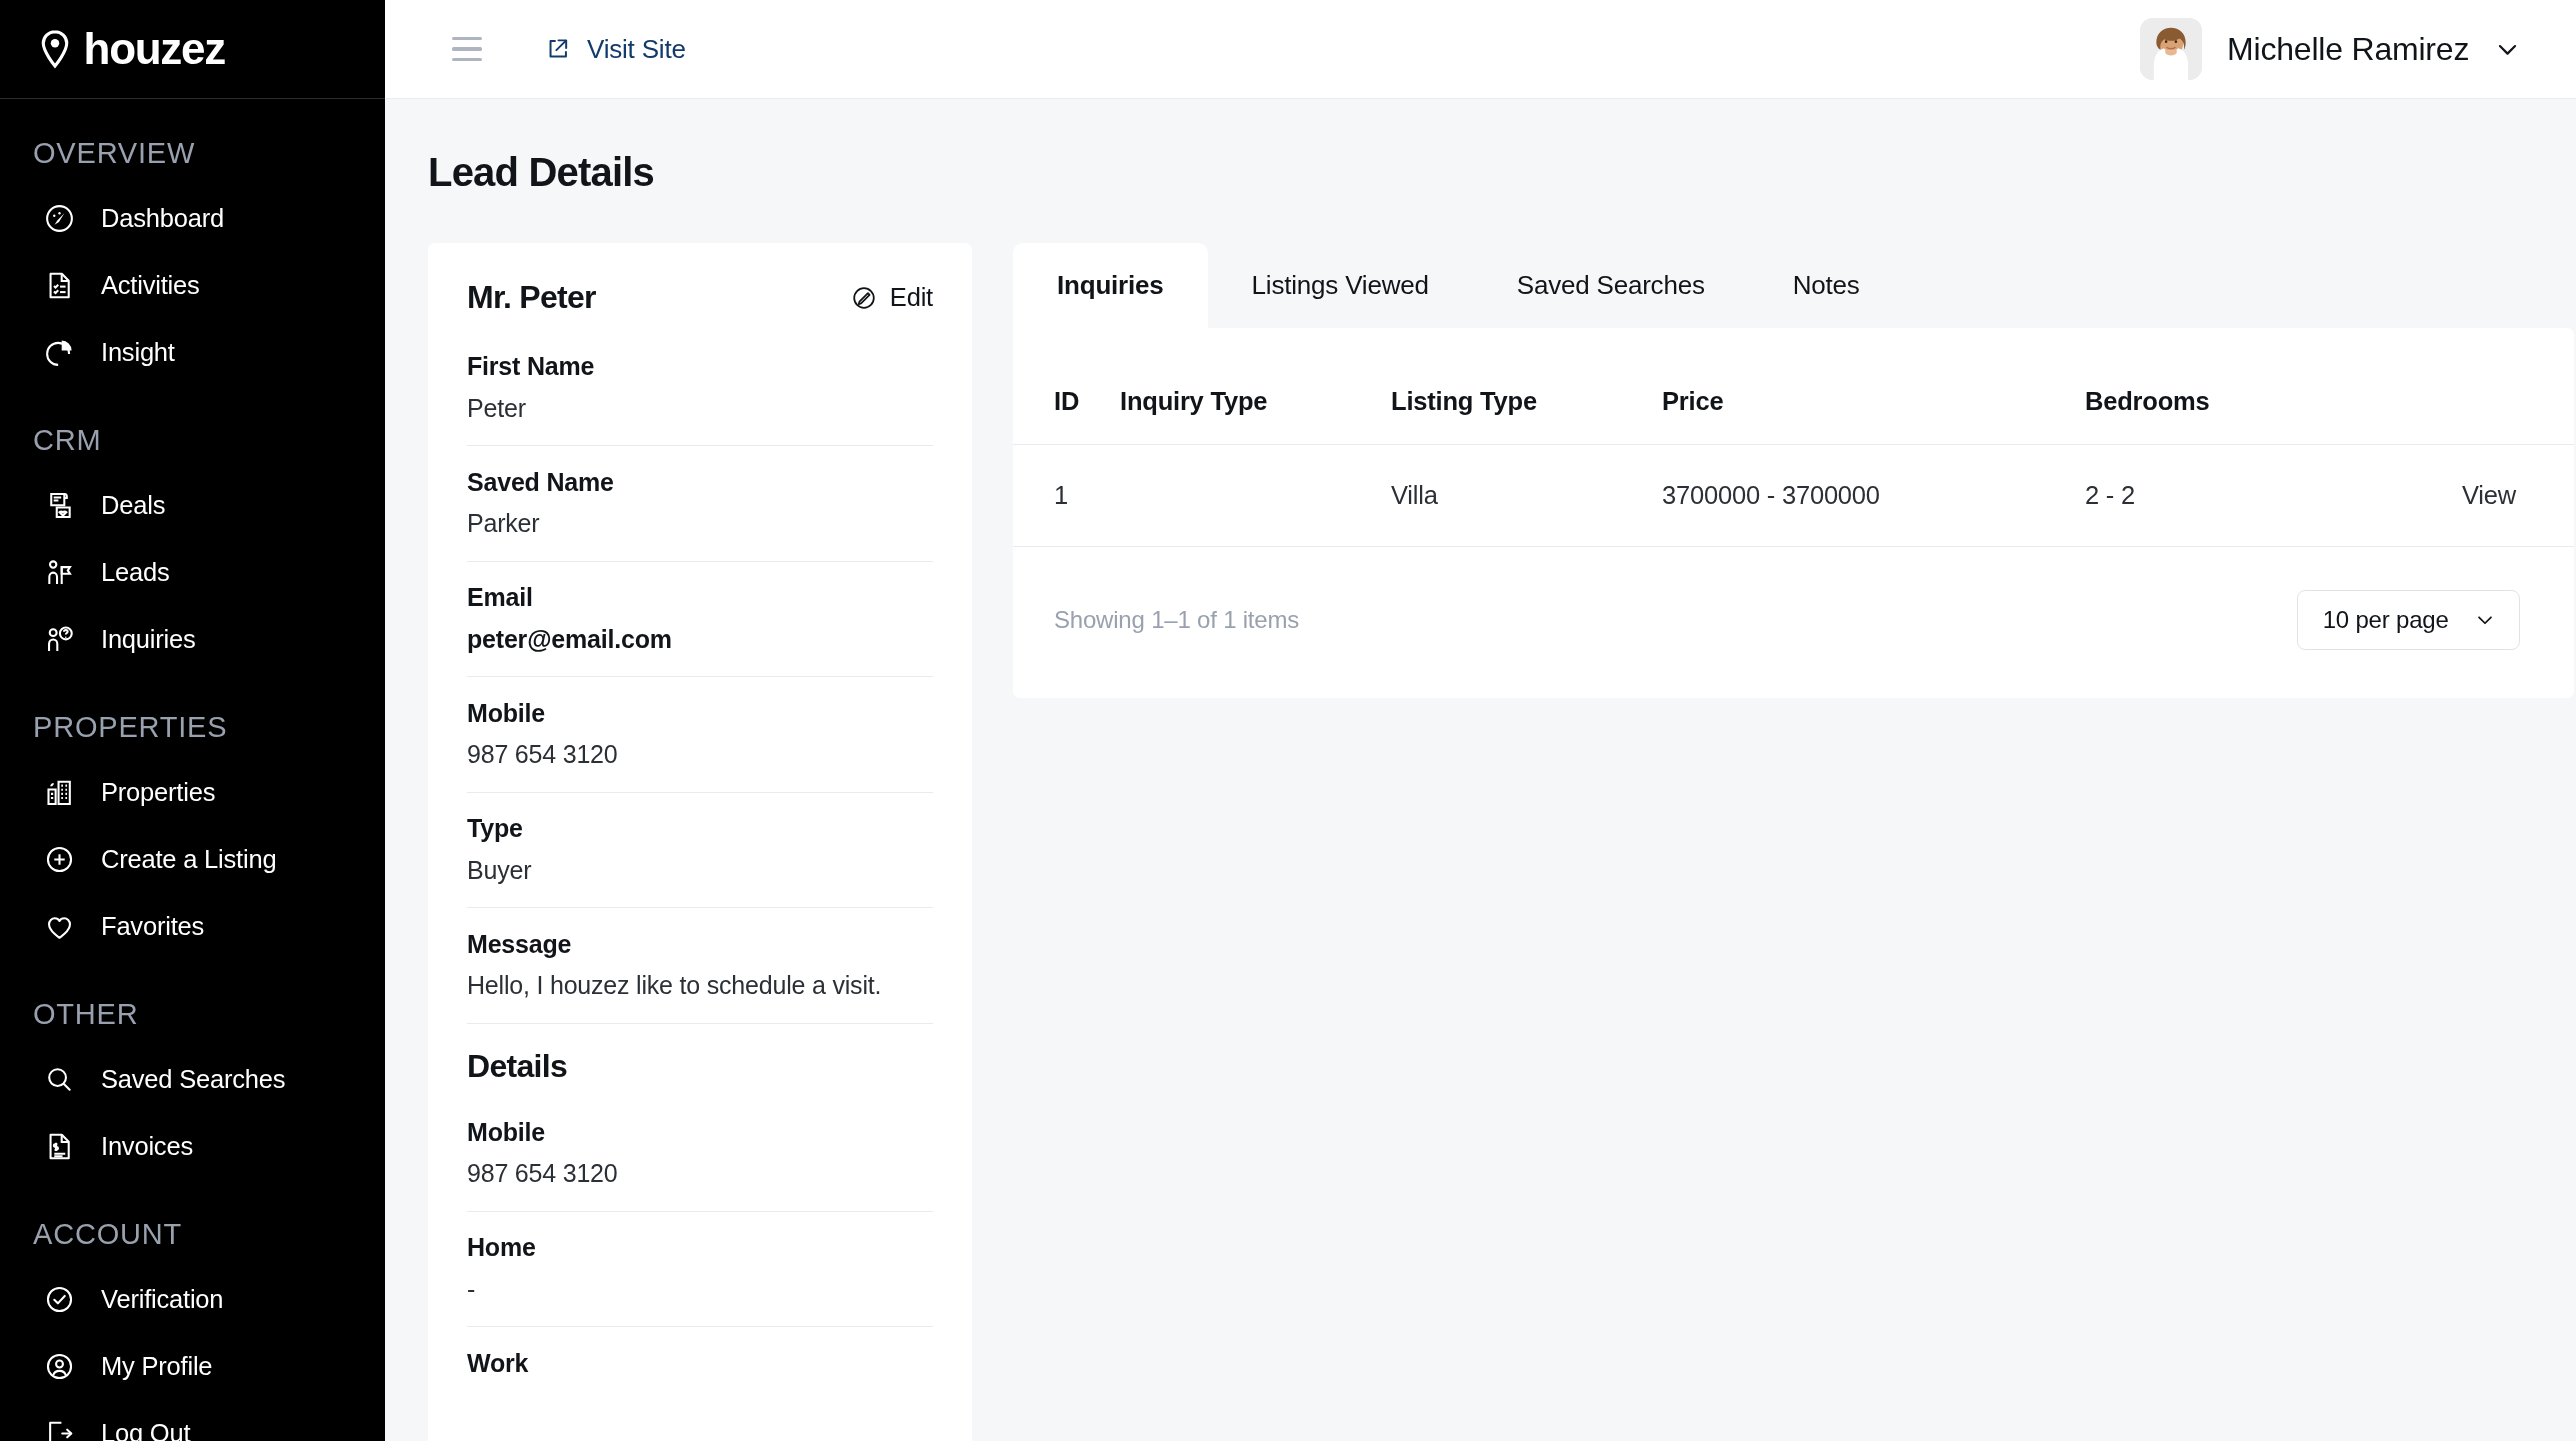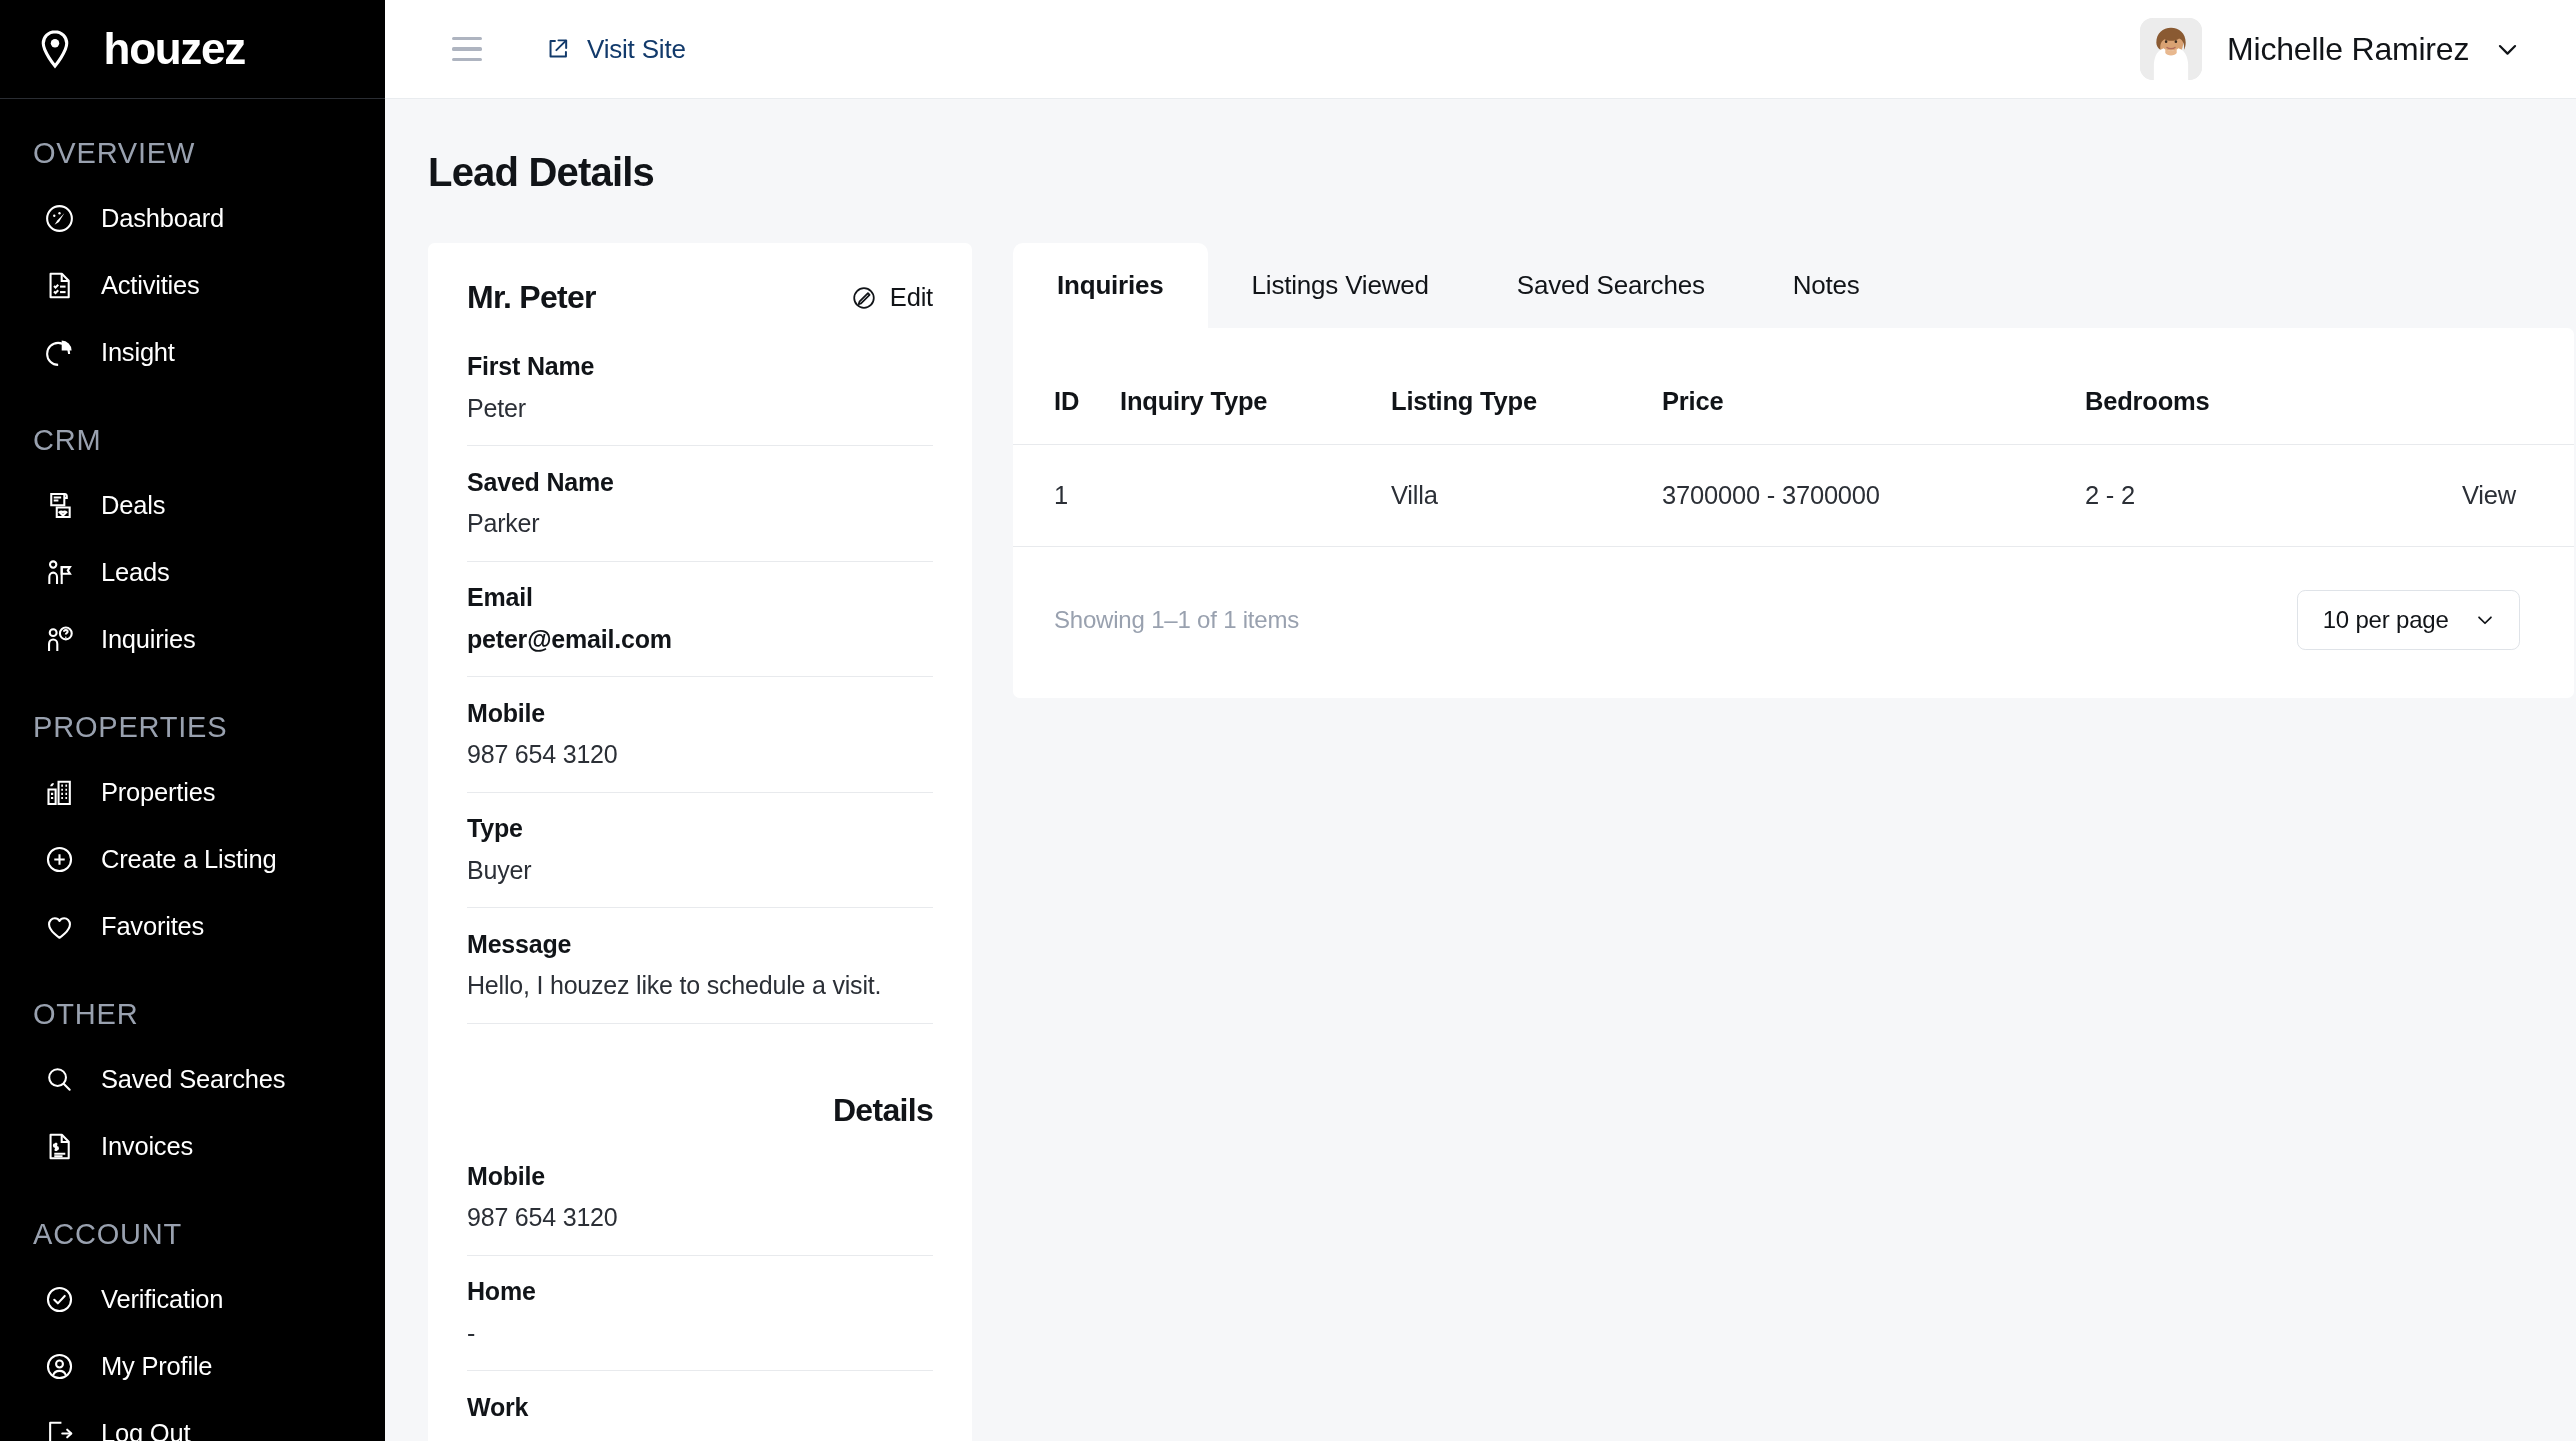--- a/index.html
+++ b/index.html
@@ -32,21 +32,20 @@
     flex: 0 0 385px;
     overflow: hidden;
   }
 
   .brand {
     height: 99px;
     display: flex;
     align-items: center;
     padding-left: 33px;
     border-bottom: 0.8px solid #2a2d33;
-    gap: 20px;
   }
   .brand-logo-icon { width: 44px; height: 44px; flex: 0 0 44px; }
   .brand-name {
     color: #ffffff;
     font-size: 44px;
     font-weight: 700;
     letter-spacing: -1.3px;
     margin-left: 6.6px;
   }
 
@@ -232,22 +231,21 @@
     letter-spacing: -0.2px;
     line-height: 1.25;
   }
   .field-value.strong { font-weight: 700; color: #111418; }
 
   .details-title {
     font-size: 32px;
     font-weight: 700;
     letter-spacing: -0.7px;
     color: #111418;
-    margin: 68px 0 33px 0;
-    text-align: right;
+    margin: 24px 0 33px 0;
   }
 
   
   .right-panel {
     flex: 1 1 auto;
     max-width: 1561px;
   }
 
   .tabs {
     display: flex;

